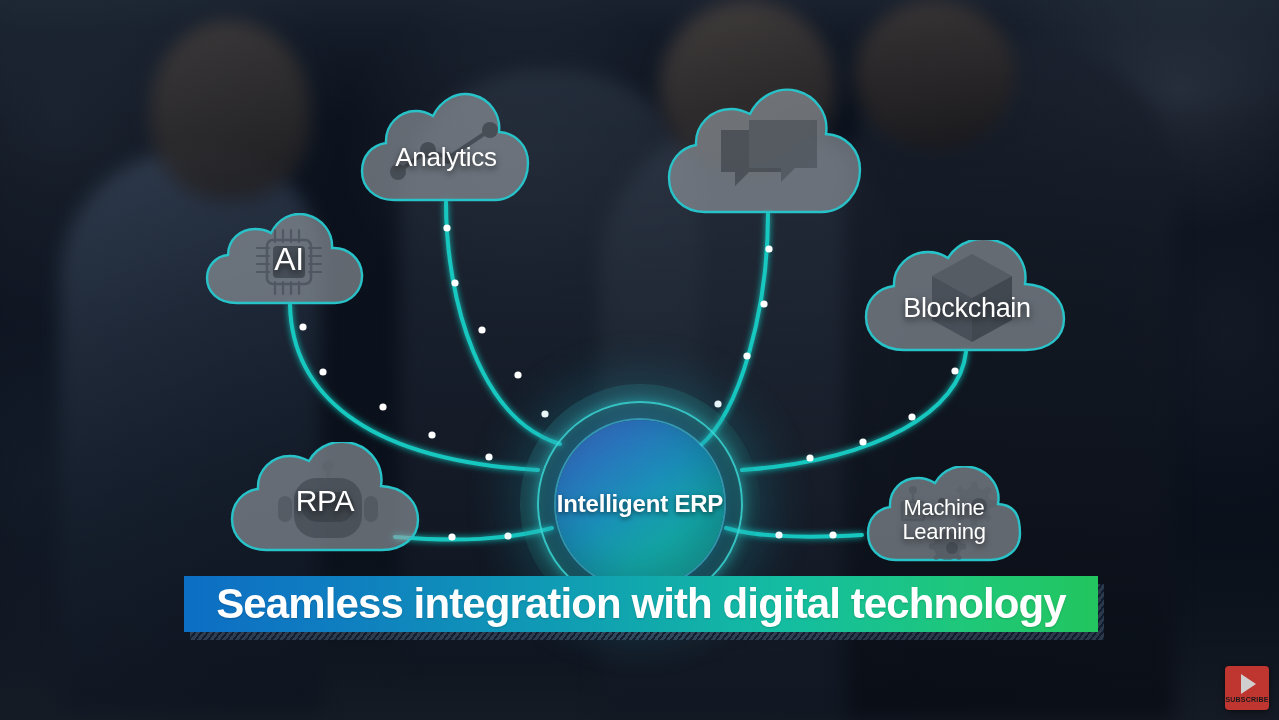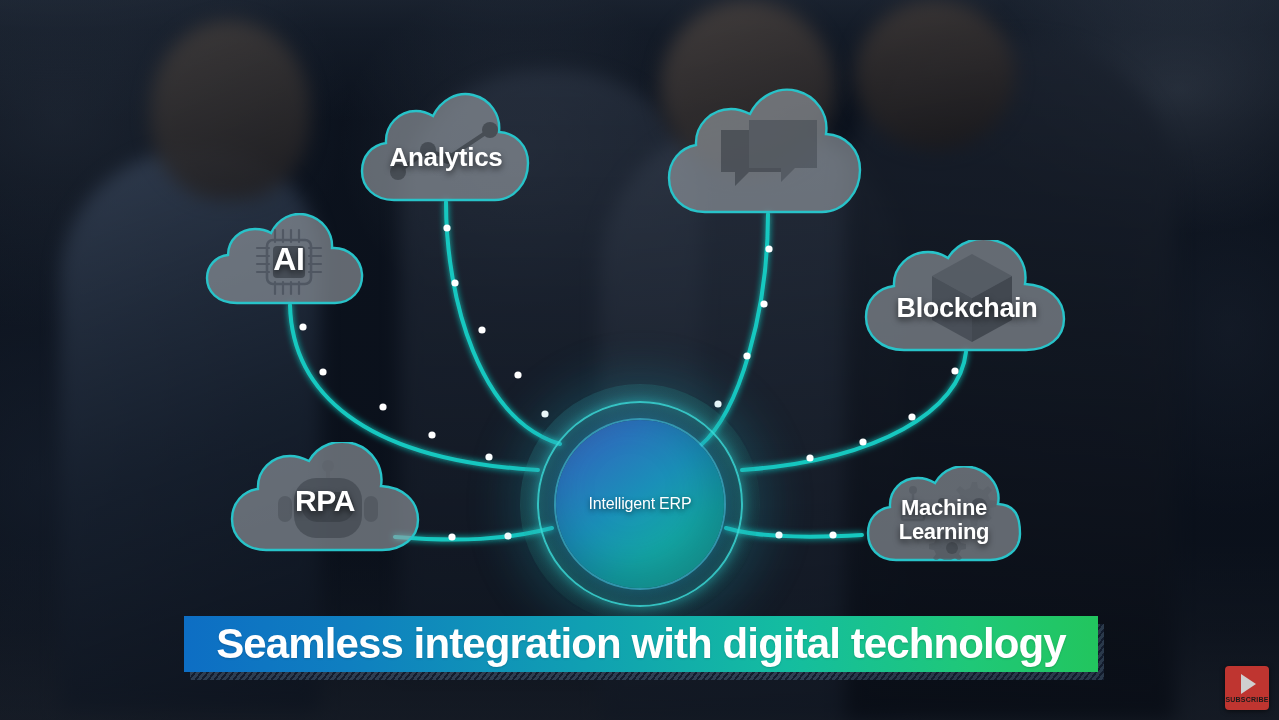--- a/index.html
+++ b/index.html
@@ -123,55 +123,55 @@
         #14a8a6 70%,
         #1ab79a 100%);
     box-shadow:
       0 0 0 2px rgba(70,200,230,0.55),
       0 0 30px rgba(26,150,190,0.55),
       inset -10px -14px 40px rgba(10,60,90,0.35);
     display: flex; align-items: center; justify-content: center;
   }
   .center-label {
     color: #ffffff;
-    font-size: 16px;
-    font-weight: 400;
+    font-size: 24px;
+    font-weight: 700;
     letter-spacing: -0.2px;
     text-shadow: 0 2px 5px rgba(0,0,0,0.55);
     white-space: nowrap;
   }
 
   
   .cloud {
     position: absolute;
     display: flex; align-items: center; justify-content: center;
   }
   .cloud-shape { position: absolute; inset: 0; }
   .cloud-label {
     position: relative;
     z-index: 4;
     color: #ffffff;
-    font-weight: 700;
+    font-weight: 400;
     text-align: center;
     line-height: 1.08;
     text-shadow: 0 3px 6px rgba(0,0,0,0.6);
     white-space: pre-line;
     letter-spacing: -0.3px;
   }
   .cloud-icon {
     position: absolute;
     z-index: 2;
     opacity: 0.55;
     display: flex; align-items: center; justify-content: center;
   }
 
   
   .banner-wrap {
     position: absolute;
-    left: 184px; top: 616px;
+    left: 184px; top: 576px;
     width: 914px; height: 56px;
   }
   .banner-hatch {
     position: absolute;
     left: 6px; top: 8px;
     width: 914px; height: 56px;
     background-image: repeating-linear-gradient(
       -52deg,
       rgba(20,30,48,0.95) 0px, rgba(20,30,48,0.95) 2px,
       rgba(120,160,200,0.30) 2px, rgba(120,160,200,0.30) 5px);

